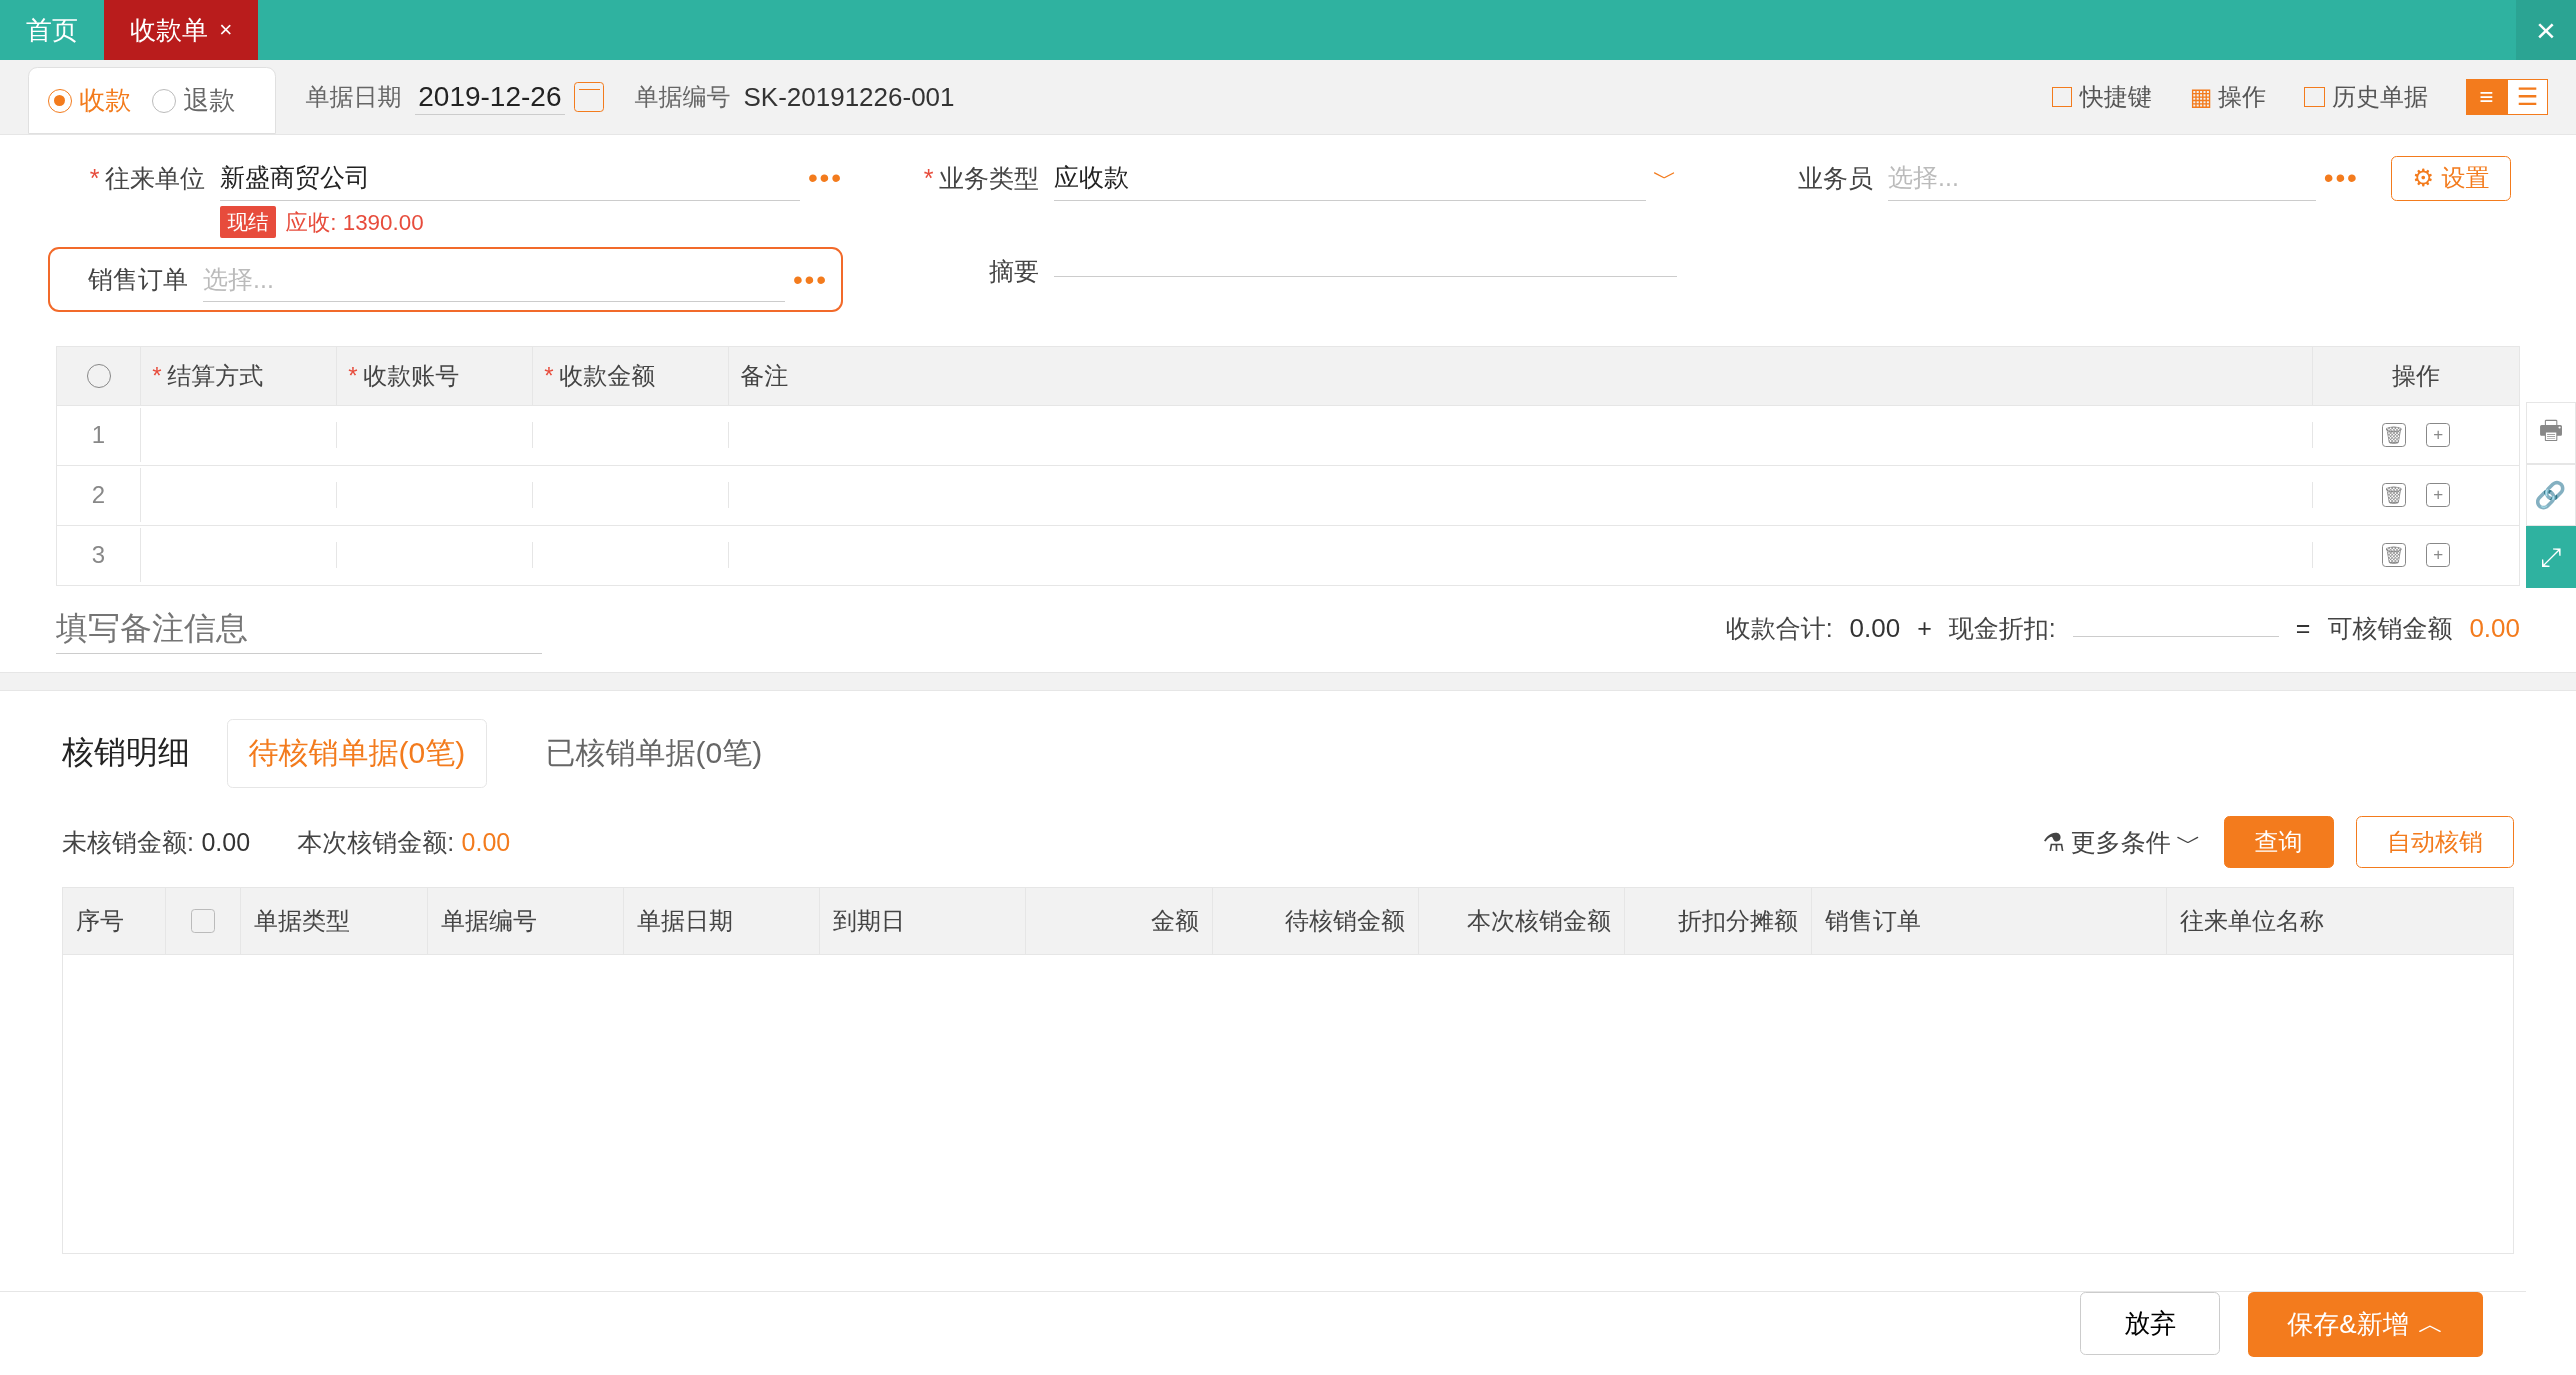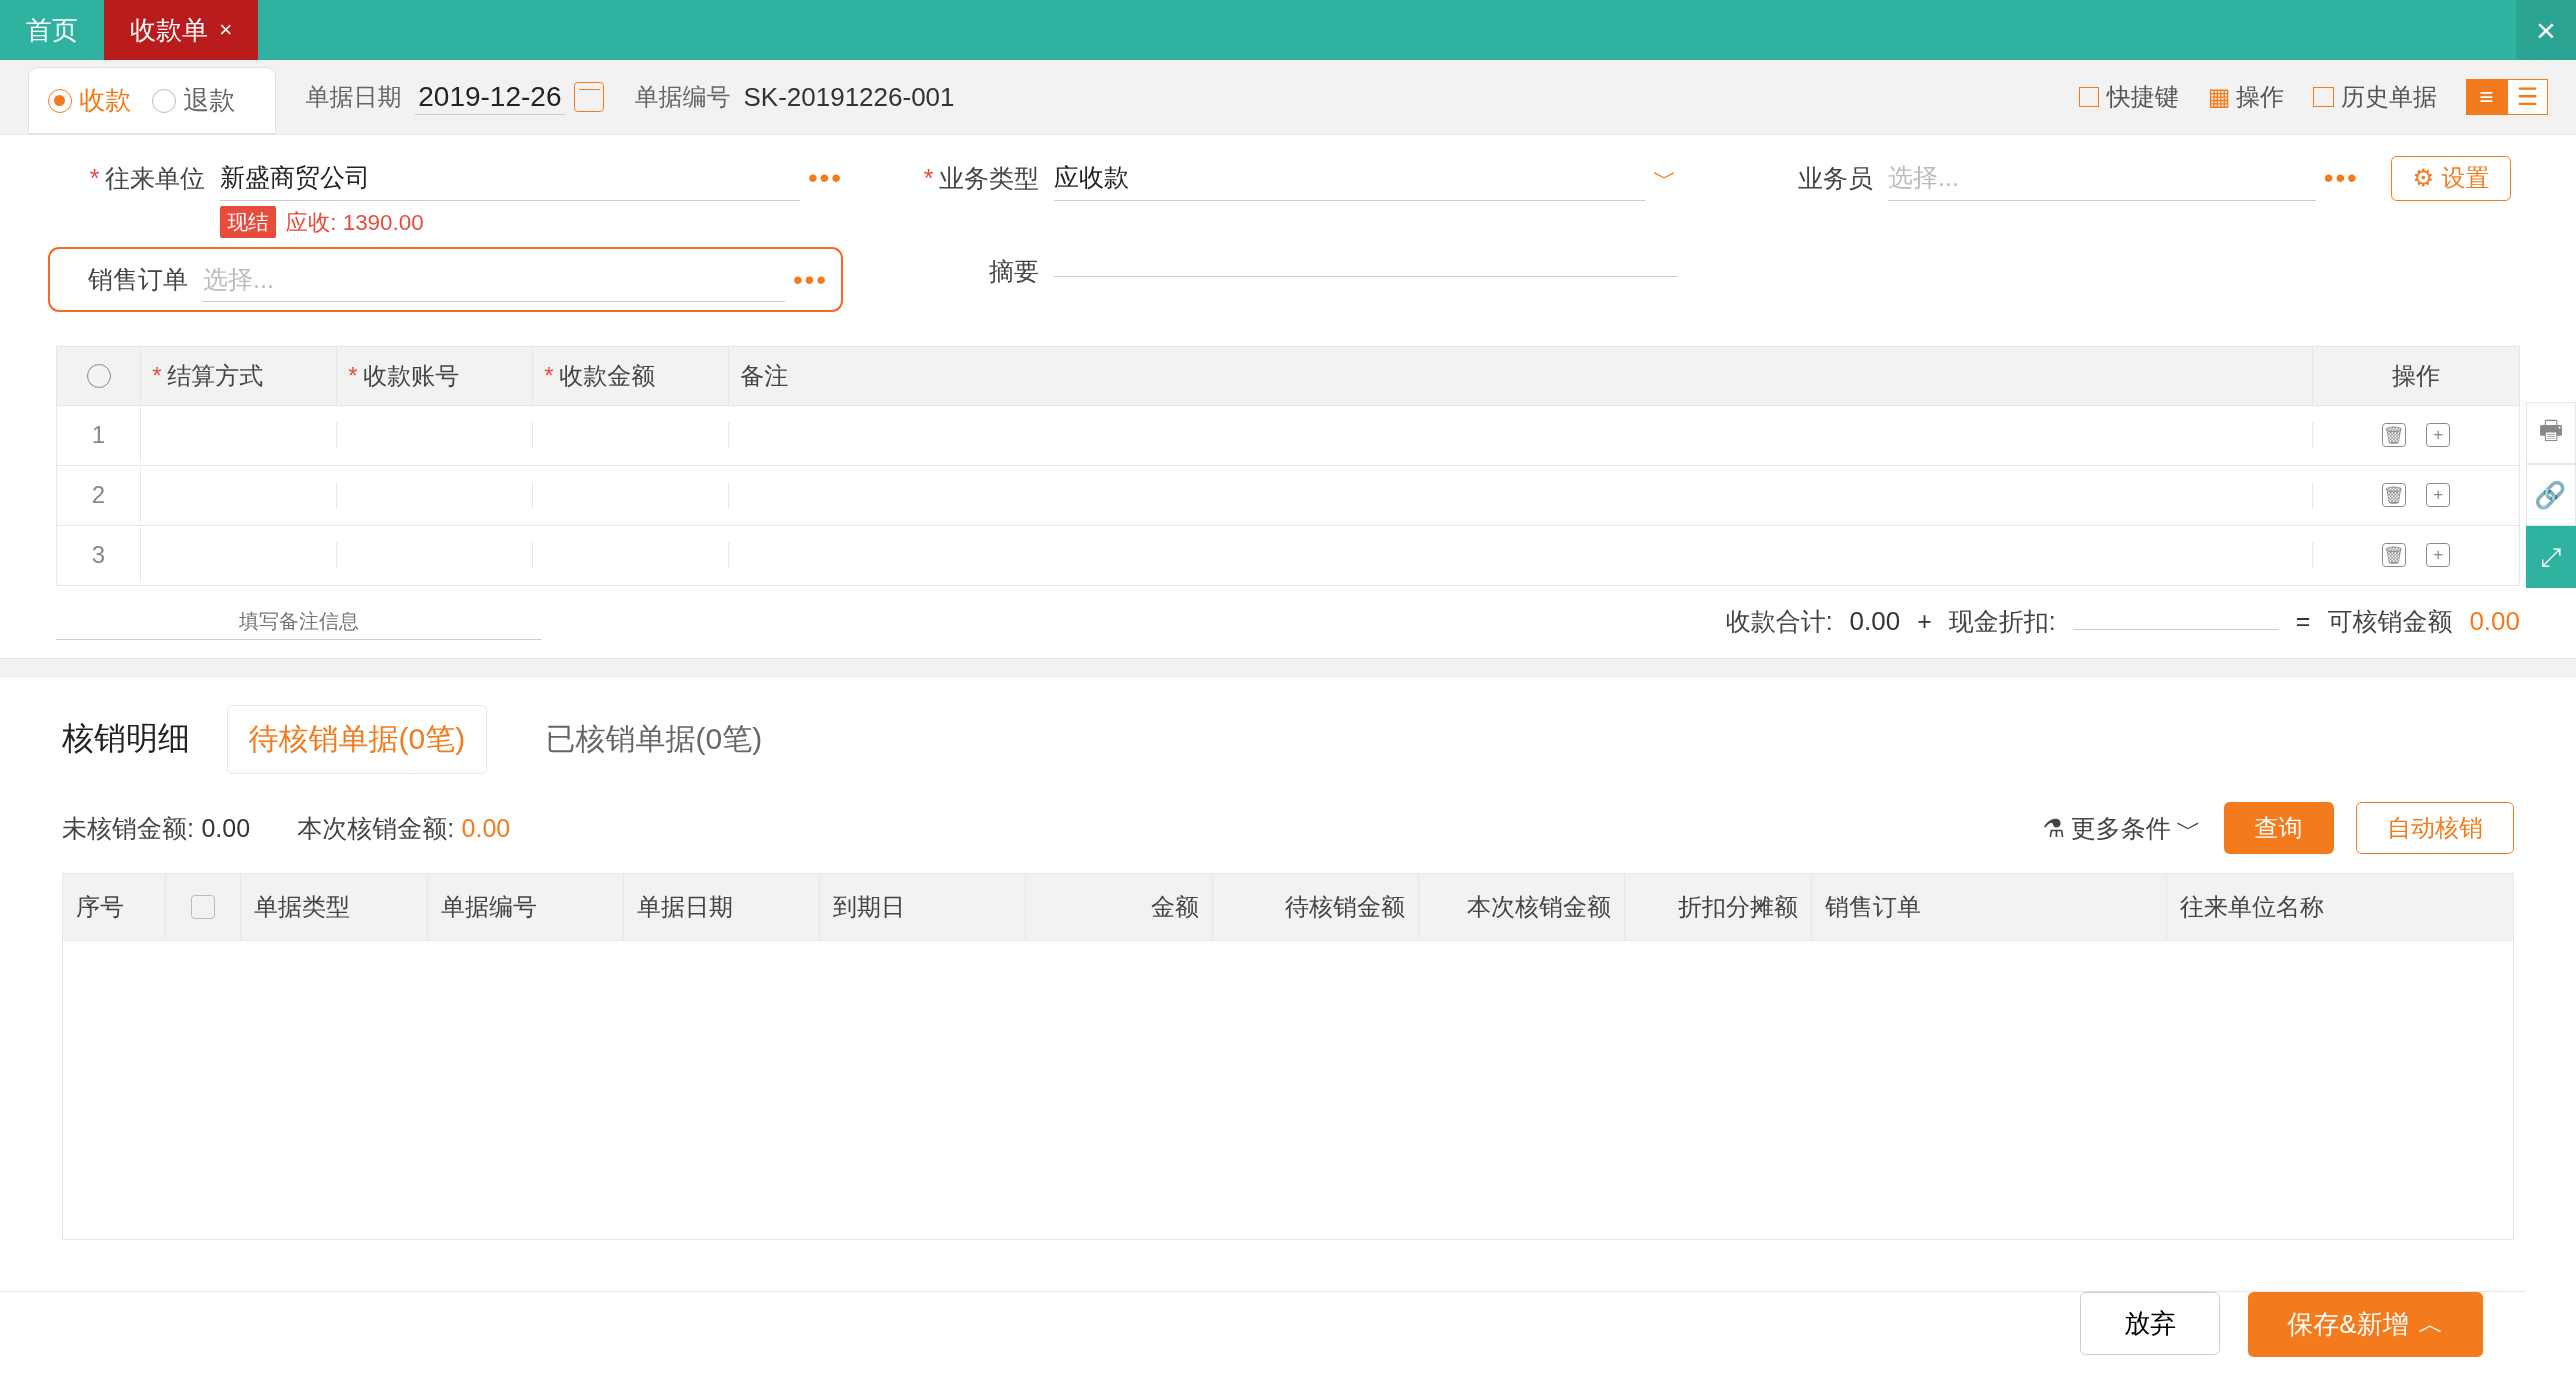--- a/index.html
+++ b/index.html
@@ -22,21 +22,21 @@
   .radio-opt.sel .radio-dot { width: 11.2px; height: 11.2px; border-radius: 50%; background: #f37b1d; }
   .radio-opt.sel .radio-label { color: #f37b1d; }
   .radio-label { font-size: 26px; color: #666; }
   
   .hdr-item { display: flex; align-items: center; margin-left: 30px; }
   .hdr-label { color: #666; font-size: 24px; margin-right: 13px; }
   .hdr-value { font-size: 28px; color: #222; border-bottom: 0.9px solid #ccc; padding: 1.9px 3.7px; }
   .cal-icon { width: 30px; height: 30px; border: 1.9px solid #f37b1d; border-radius: 3.7px; margin-left: 9.3px; position: relative; }
   .cal-icon::before { content:""; position:absolute; top:5.6px; left:3.7px; right:3.7px; height:1.9px; background:#f37b1d; }
   
-  .hdr-actions { margin-left: auto; display: flex; align-items: center; gap: 29px; }
+  .hdr-actions { margin-left: auto; display: flex; align-items: center; gap: 38px; }
   .hdr-link { color: #555; font-size: 24px; cursor: pointer; display: flex; align-items: center; gap: 7.5px; }
   .hdr-link .ic { width:20.6px; height:20.6px; border:1.9px solid #f37b1d; }
   .viewtoggle { display: flex; }
   .vt-a { width: 41px; height: 36px; display:flex; align-items:center; justify-content:center; border:0.9px solid #f37b1d; }
   .vt-a.active { background:#f37b1d; color:#fff; }
   .vt-a:not(.active) { color:#f37b1d; background:#fff; }
   
   
   .form-area { padding: 20.6px 65px 0 65px; display: grid; grid-template-columns: 1fr 1fr 1fr; column-gap: 56px; row-gap: 0; align-items: start; position: relative; }
   .form-row { display: flex; align-items: center; }
@@ -65,21 +65,21 @@
   .pt-c-gear { width: 84px; justify-content:center; color:#888; }
   .pt-c-mth { width: 196px; }
   .pt-c-acct { width: 196px; }
   .pt-c-amt { width: 196px; }
   .pt-c-note { flex: 1; }
   .pt-c-ops { width: 206px; justify-content:center; gap:20.6px; }
   .gear-ic { width:24px; height:24px; border:1.9px solid #888; border-radius:50%; position:relative; }
   .row-ic { width:24px; height:24px; border:1.9px solid #888; border-radius:3.7px; cursor:pointer; display:flex; align-items:center; justify-content:center; font-size:17px; color:#888; }
   
   .totals-row { display:flex; align-items:center; padding: 18.7px 56px; font-size: 25px; }
-  .notes-input { flex: 0 0 486px; border:none; border-bottom:0.9px solid #ccc; font-size:20px; color:#bbb; padding:5.6px 0;text-align:center; }
+  .notes-input { flex: 0 0 486px; border:none; border-bottom:0.9px solid #ccc; font-size:32px; color:#bbb; padding:5.6px 0; }
   .totals-right { margin-left:auto; display:flex; align-items:center; gap: 17px; }
   .tot-label { color:#444; }
   .tot-val { font-size:26px; }
   .tot-val.orange { color:#f37b1d; }
   .disc-input { border:none; border-bottom:0.9px solid #ccc; width:206px; }
   
   .divider { height: 18.7px; background:#f2f2f2; border-top:0.9px solid #e6e6e6; border-bottom:0.9px solid #e6e6e6; }
   
   
   .writeoff { padding: 28px 62px 0 62px; }

